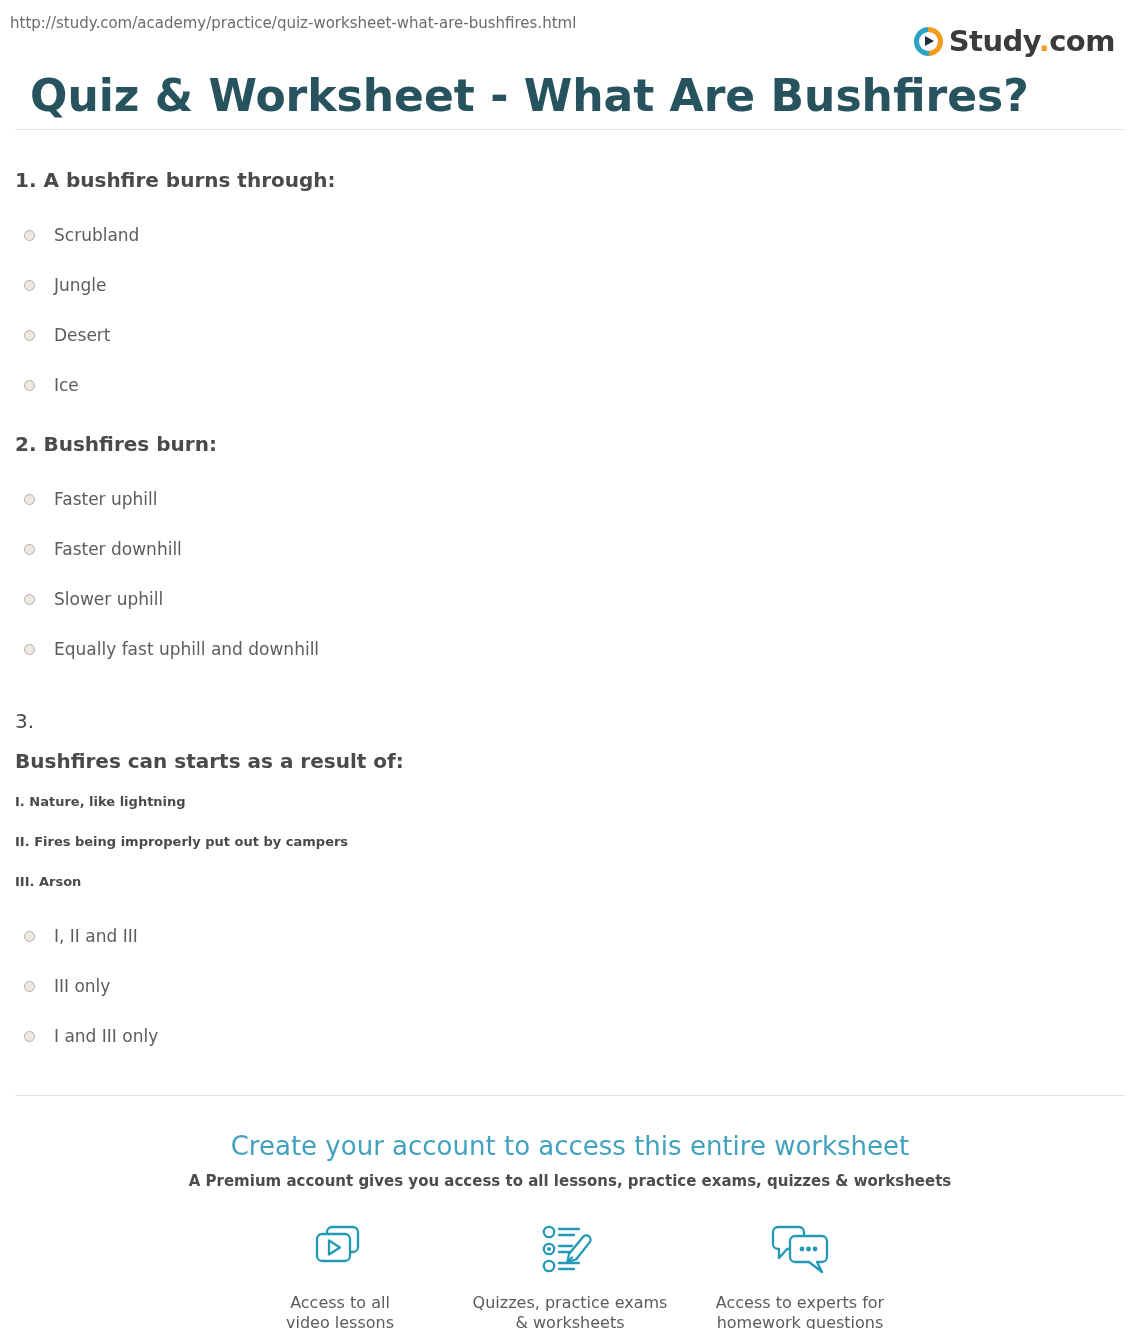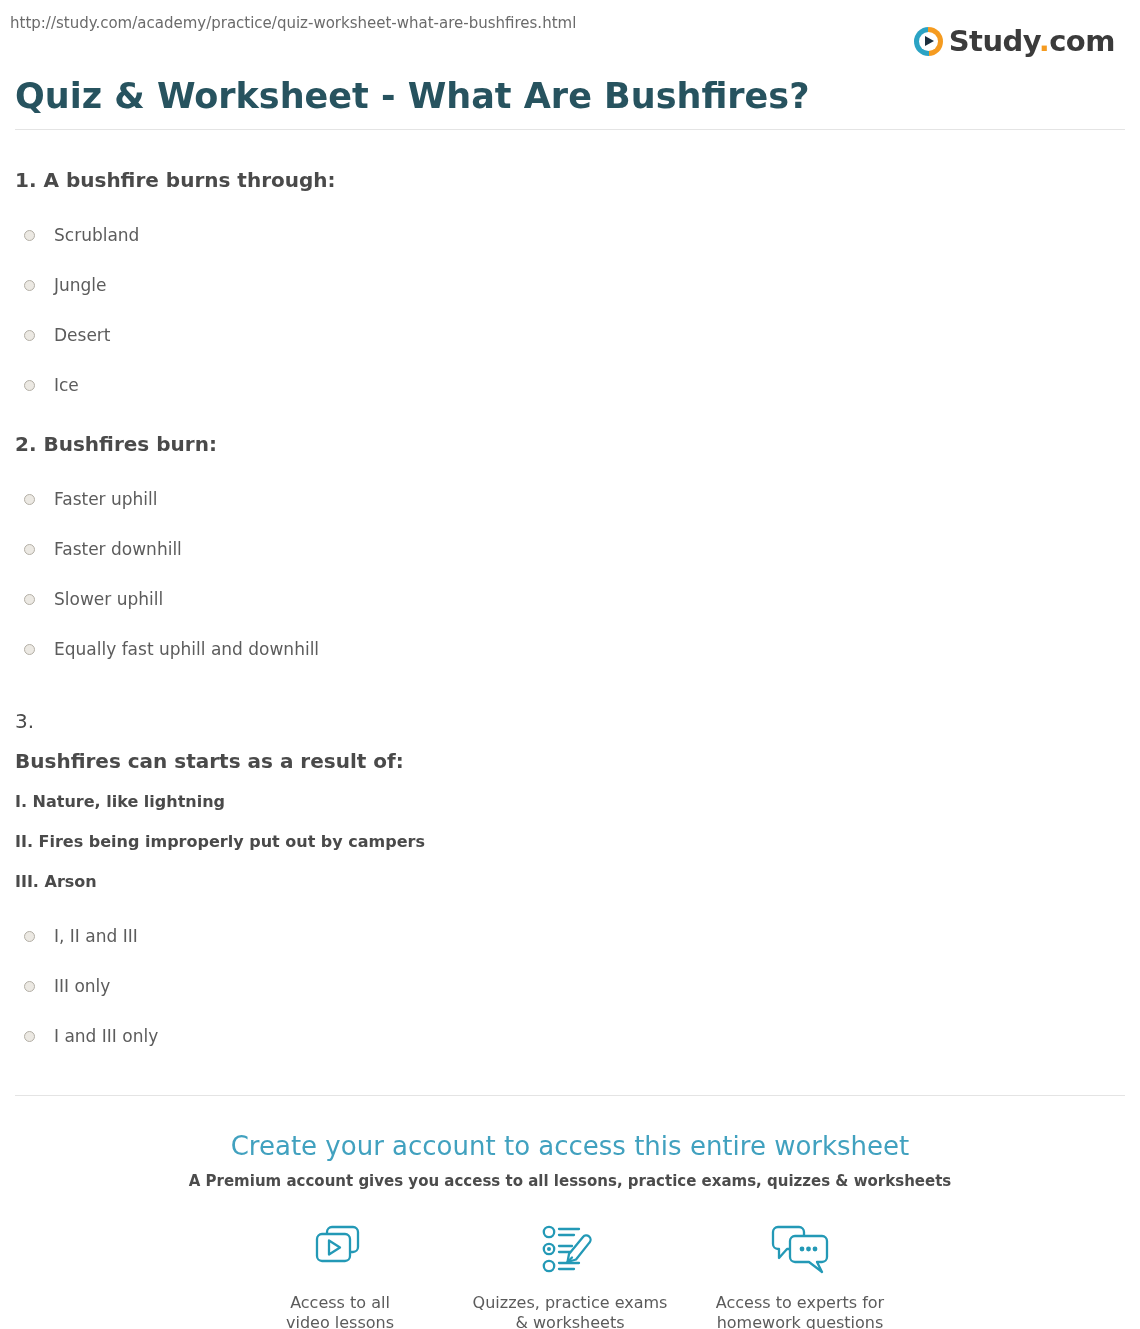--- a/index.html
+++ b/index.html
@@ -29,29 +29,29 @@
   .logo-play {
     width: 0; height: 0; margin-left: 3px;
     border-top: 5.5px solid transparent;
     border-bottom: 5.5px solid transparent;
     border-left: 9px solid #1c2f3e;
   }
   .logo-text { font-size: 29px; font-weight: 600; color: #3b3b3b; letter-spacing: -0.5px; }
   .logo-dot { color: #f59b20; }
 
   
-  .title { margin: 24px 15px 0 15px; font-size: 35px; line-height: 40px; font-weight: 700; color: #27535f; }
+  .title { margin: 24px 15px 0 30px; font-size: 44px; line-height: 40px; font-weight: 700; color: #27535f; }
   .divider { margin: 13px 15px 0 15px; border-top: 1px solid #e4e4e4; height: 0; }
 
   
   .questions { padding: 0 15px; }
   .q-heading { margin-top: 37px; font-size: 20px; line-height: 27px; font-weight: 700; color: #4a4a4a; }
   .q-number { margin-top: 50px; font-size: 20px; line-height: 27px; font-weight: 400; color: #4a4a4a; }
   .q-block-multi .q-heading { margin-top: 13px; }
-  .q-subline { margin-top: 13px; font-size: 16px; line-height: 27px; font-weight: 700; color: #4a4a4a; }
+  .q-subline { margin-top: 13px; font-size: 13px; line-height: 27px; font-weight: 700; color: #4a4a4a; }
   .options { margin-top: 6px; }
   .options-after-sublines { margin-top: 22px; }
   .option-row { margin-top: 32px; display: flex; align-items: center; height: 18px; cursor: pointer; }
   .radio {
     width: 11px; height: 11px; border-radius: 50%;
     background: #ece9e3; border: 1px solid #b3afa6;
     margin: 0 6px 0 9px; flex: 0 0 auto;
   }
   .option-label { margin-left: 13px; font-size: 17px; color: #5c5c5c; }
 

